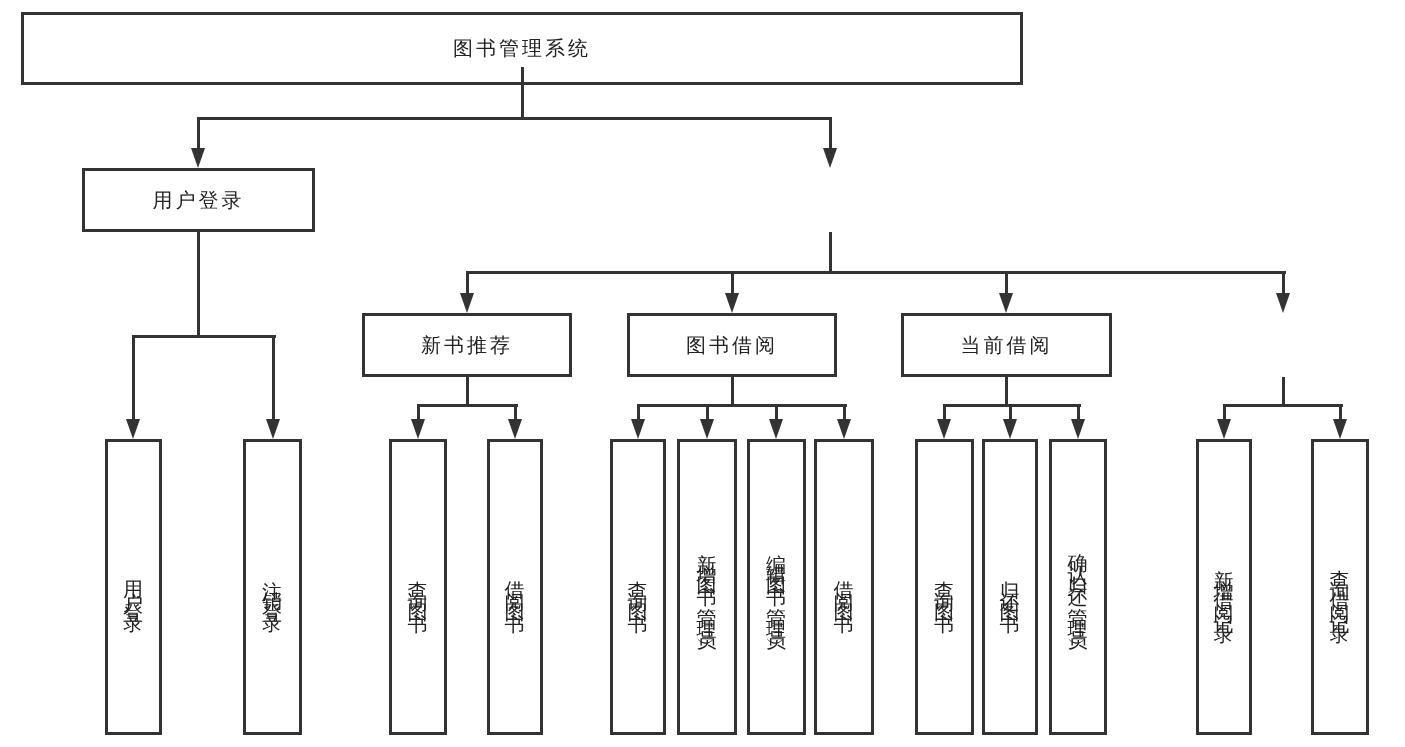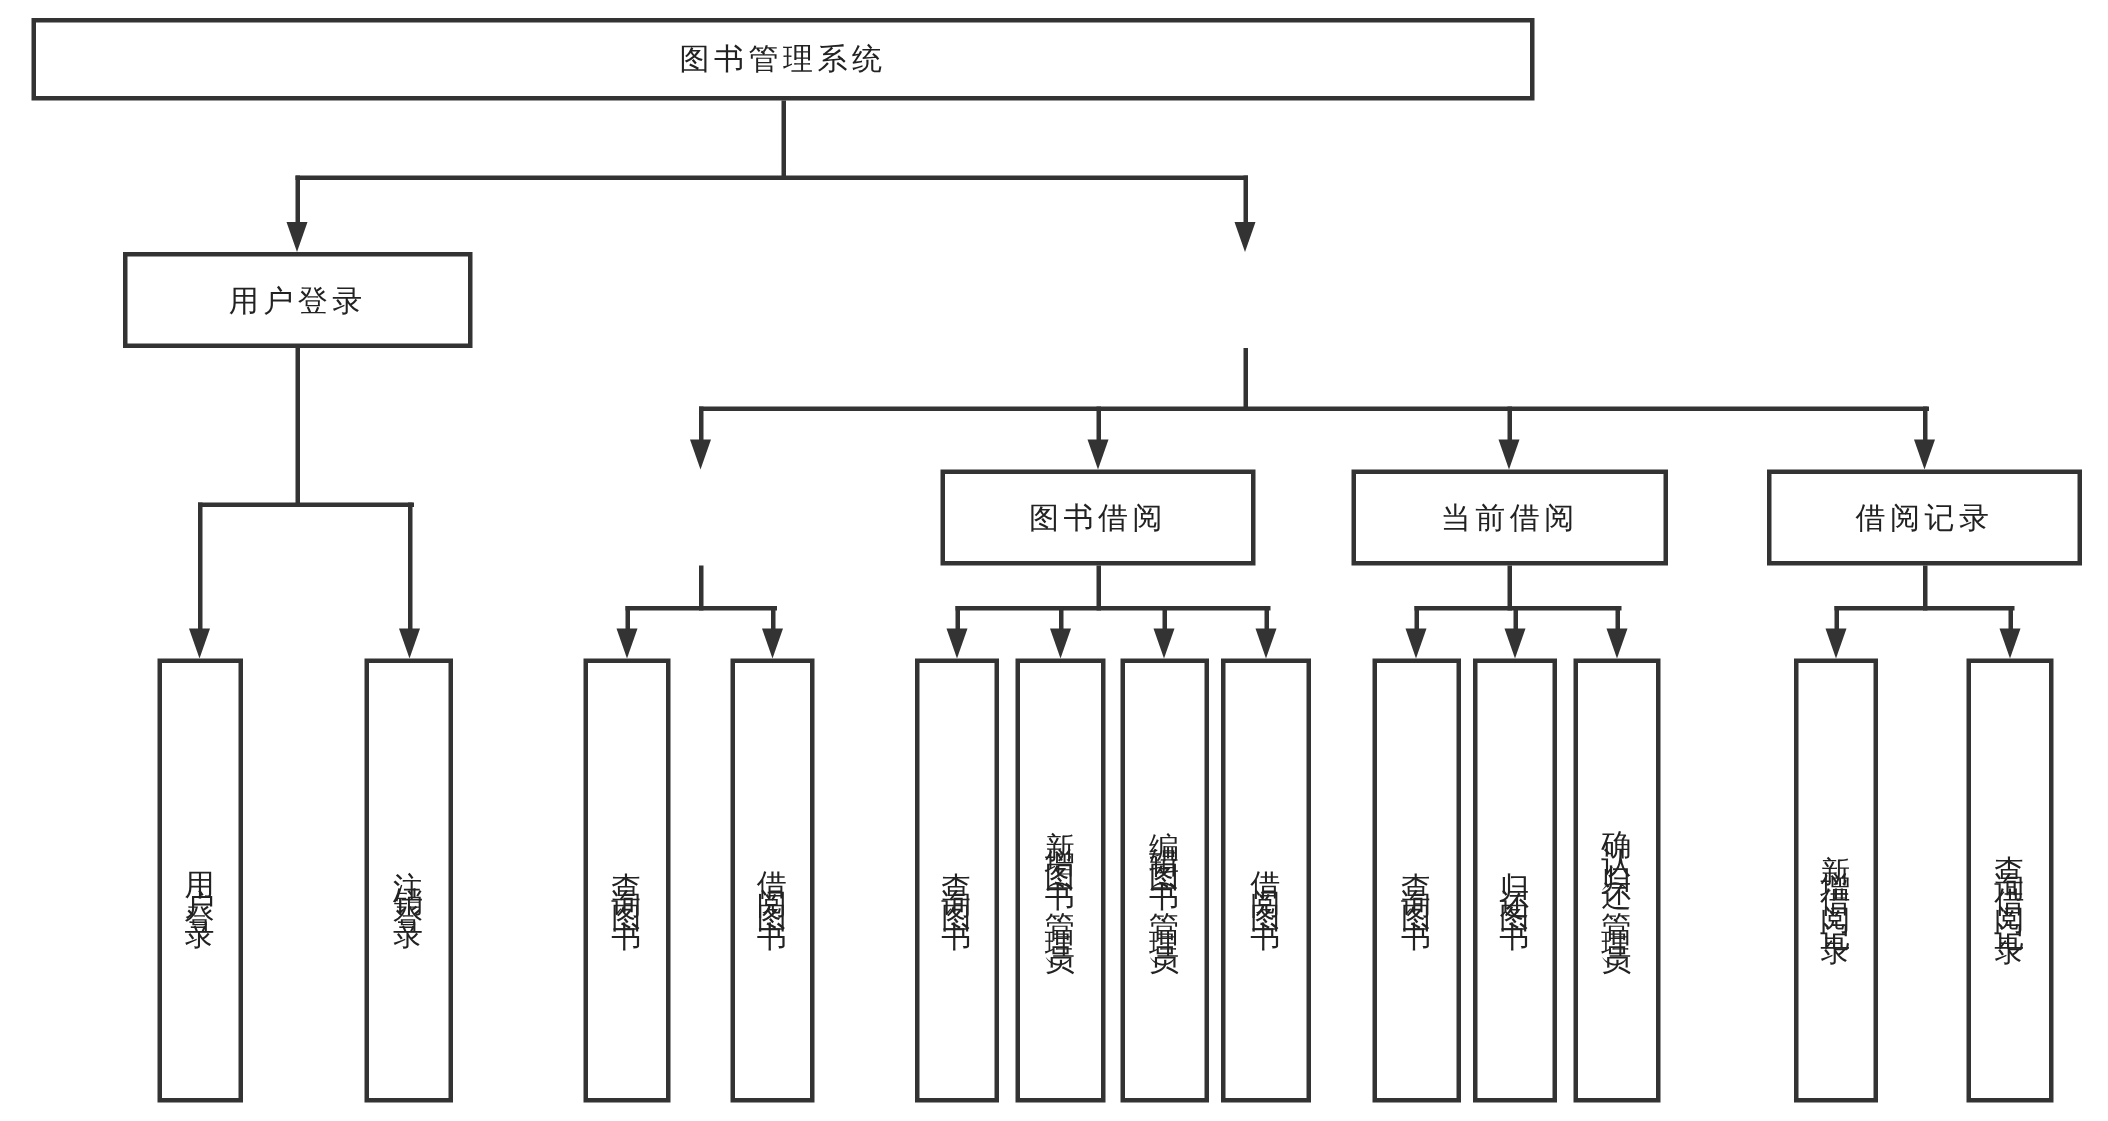--- a/index.html
+++ b/index.html
@@ -32,21 +32,21 @@
   .watermark{
     position:absolute;right:7px;top:713px;font-size:17px;color:var(--wm);
     letter-spacing:1px;white-space:nowrap;text-shadow:0 0 2px #fff,0 0 1px #fff;z-index:5;
   }
 </style>
 </head>
 <body>
 
 <div class="canvas">
 
-  <div class="b h" style="left:21px;top:12px;width:1002px;height:55px">
+  <div class="b h" style="left:21px;top:12px;width:1002px;height:73px">
     <span>图书管理系统</span>
   </div>
 
   <div class="ln" style="left:521px;top:67px;width:3px;height:53px"></div>
 
   <div class="ln" style="left:197px;top:117px;width:635px;height:3px"></div>
 
   <div class="ln" style="left:197px;top:117px;width:3px;height:34px"></div>
   <div class="ah" style="left:191px;top:148px"></div>
   <div class="ln" style="left:829px;top:117px;width:3px;height:34px"></div>
@@ -67,28 +67,28 @@
   <div class="ln" style="left:466px;top:271px;width:820px;height:3px"></div>
   <div class="ln" style="left:466px;top:271px;width:3px;height:24px"></div>
   <div class="ah" style="left:460px;top:293px"></div>
   <div class="ln" style="left:731px;top:271px;width:3px;height:24px"></div>
   <div class="ah" style="left:725px;top:293px"></div>
   <div class="ln" style="left:1005px;top:271px;width:3px;height:24px"></div>
   <div class="ah" style="left:999px;top:293px"></div>
   <div class="ln" style="left:1282px;top:271px;width:3px;height:24px"></div>
   <div class="ah" style="left:1276px;top:293px"></div>
 
+  <div class="b h" style="left:362px;top:313px;width:210px;height:64px">
+    <span>新书推荐</span>
+  </div>
   <div class="b h" style="left:627px;top:313px;width:210px;height:64px">
     <span>图书借阅</span>
   </div>
   <div class="b h" style="left:901px;top:313px;width:211px;height:64px">
     <span>当前借阅</span>
-  </div>
-  <div class="b h" style="left:1178px;top:313px;width:210px;height:64px">
-    <span>借阅记录</span>
   </div>
 
   <div class="ln" style="left:466px;top:377px;width:3px;height:30px"></div>
   <div class="ln" style="left:417px;top:404px;width:101px;height:3px"></div>
   <div class="ln" style="left:417px;top:404px;width:3px;height:17px"></div>
   <div class="ah" style="left:411px;top:419px"></div>
   <div class="ln" style="left:514px;top:404px;width:3px;height:17px"></div>
   <div class="ah" style="left:508px;top:419px"></div>
 
   <div class="ln" style="left:731px;top:377px;width:3px;height:30px"></div>

